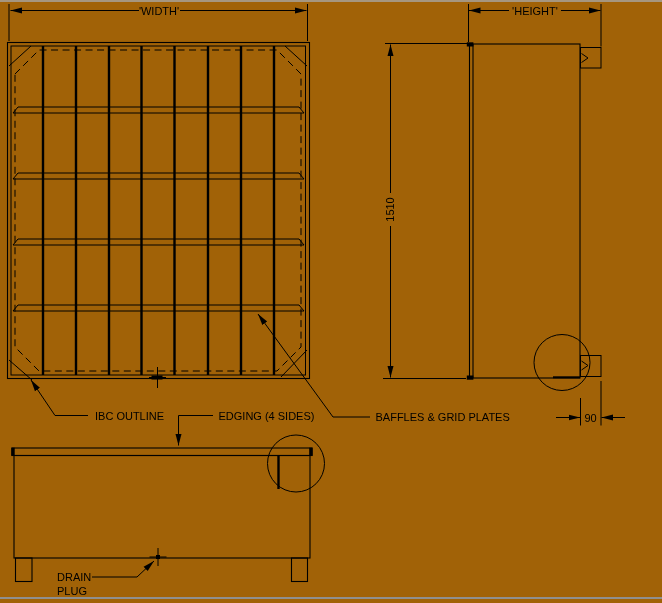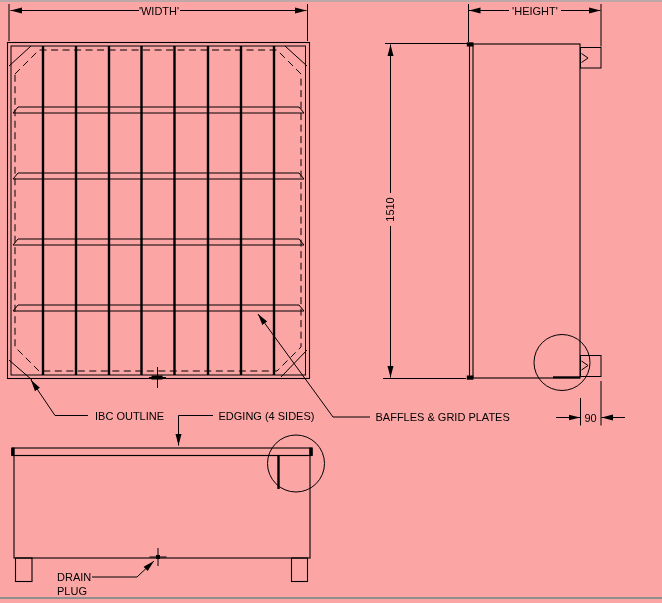--- a/index.html
+++ b/index.html
@@ -1,19 +1,19 @@
 <!DOCTYPE html>
 <html><head>
 <meta charset="utf-8">
 <style>
   html,body{margin:0;padding:0;background:#fff;}
   #stage{
     position:relative;
     width:662px;height:603px;
-    background:#fca5a5;
+    background:#a16207;
     font-family:"Liberation Sans", sans-serif;
     overflow:hidden;
   }
   svg{display:block;}
   text{
     font-family:"Liberation Sans", sans-serif;
     font-size:11px;
     fill:#000;
   }
   .ln{stroke:#000;stroke-width:1.1;fill:none;}

